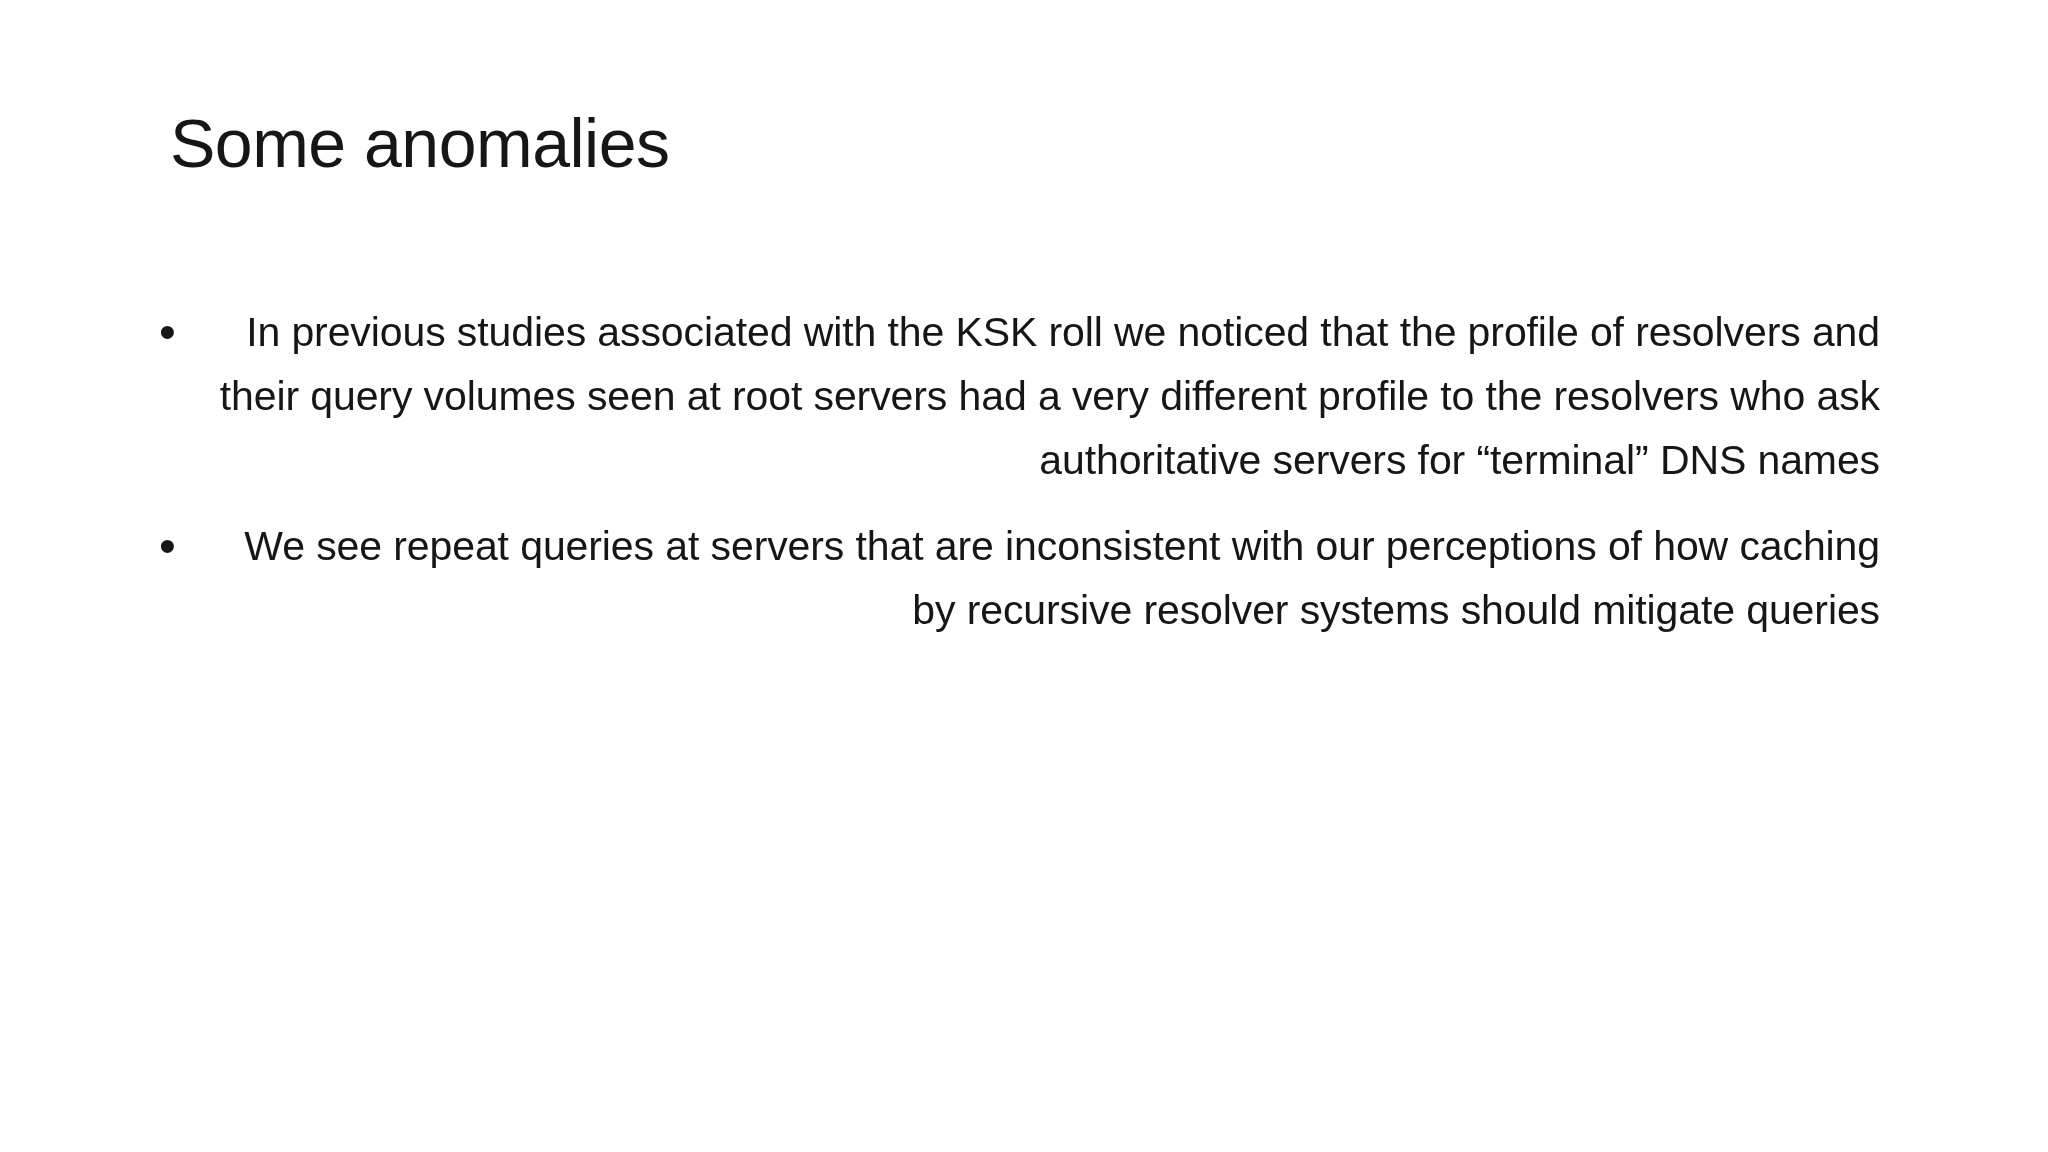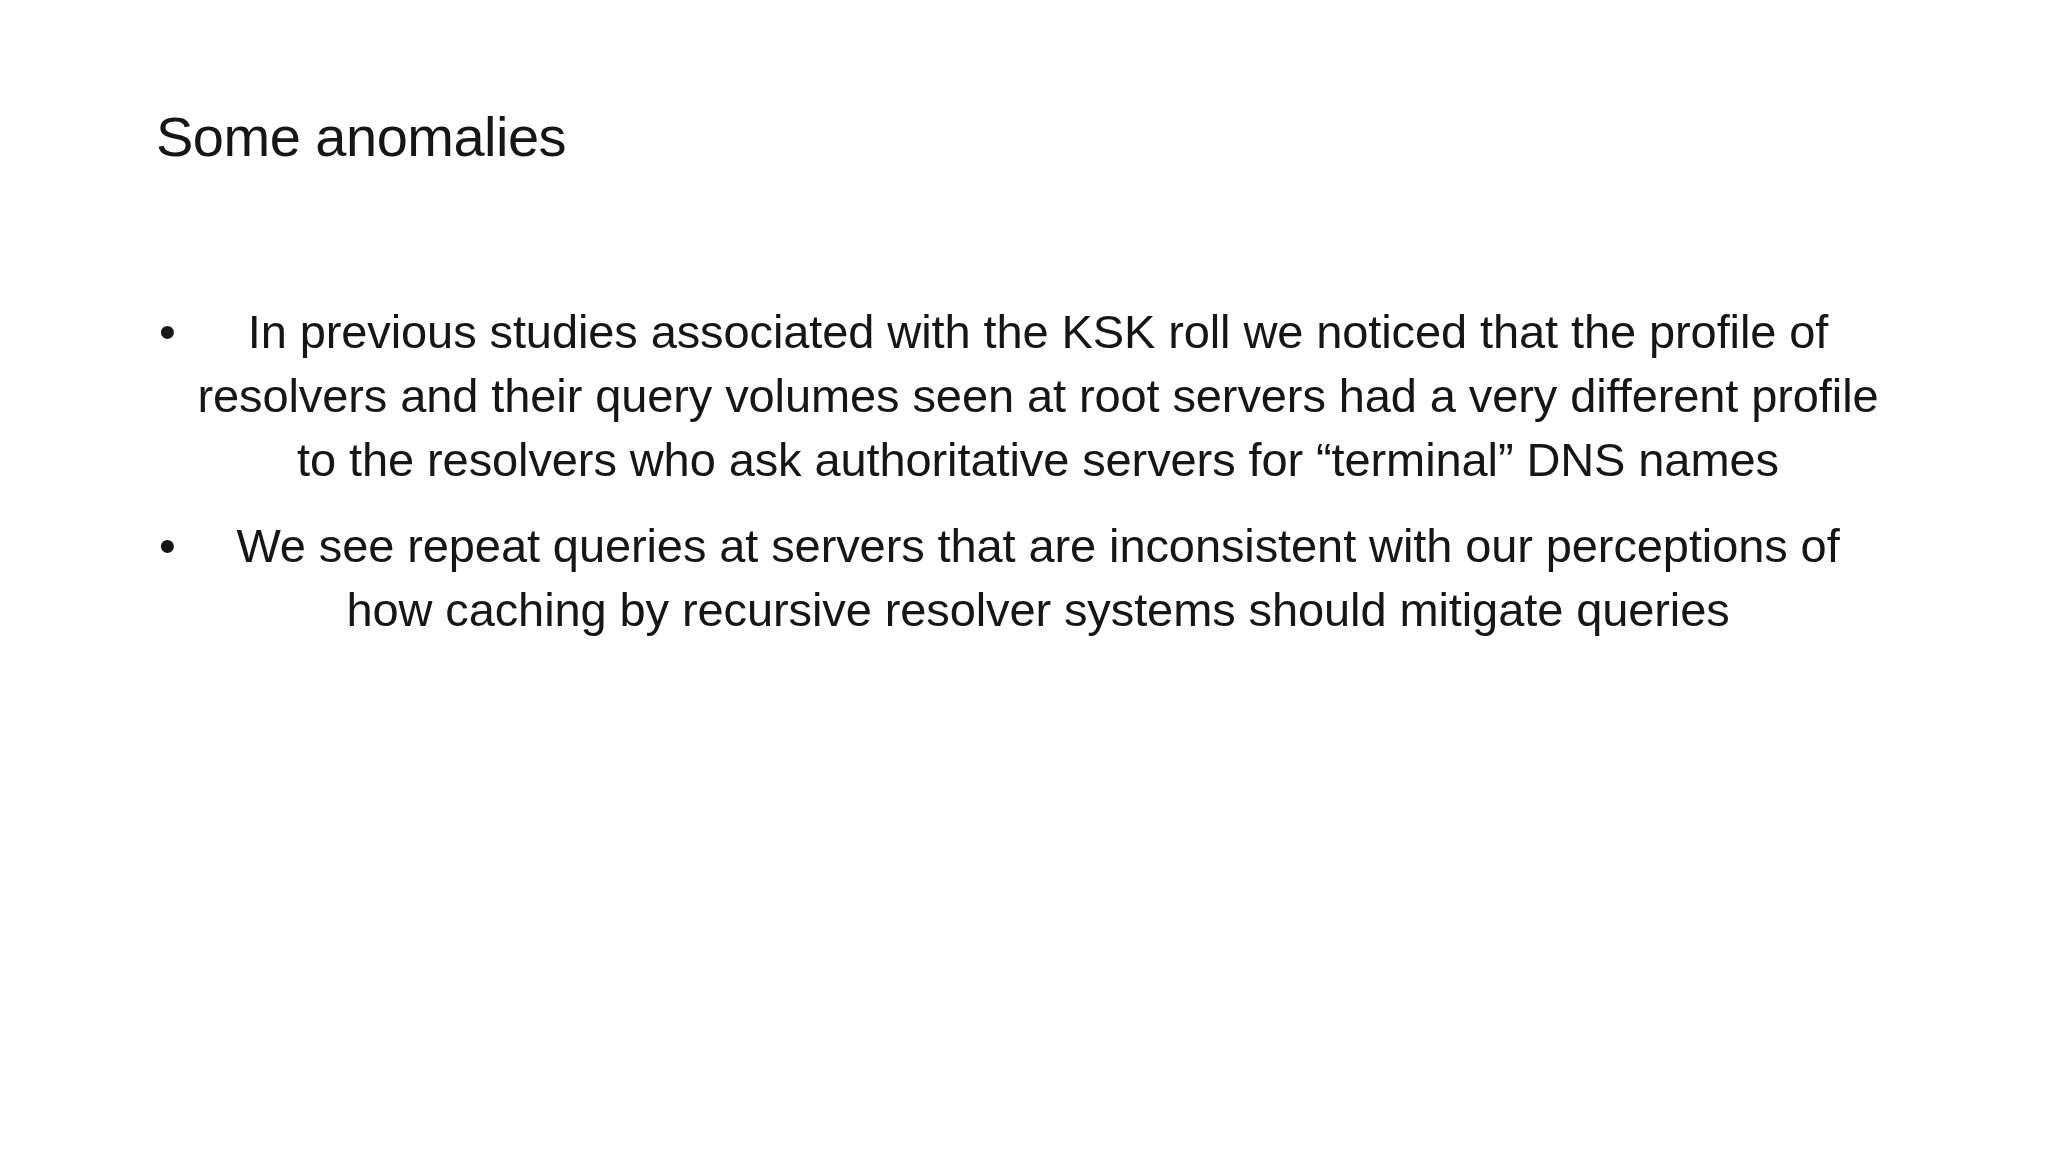--- a/index.html
+++ b/index.html
@@ -19,26 +19,26 @@
     position: relative;
     width: 2048px;
     height: 1152px;
     background: #ffffff;
     box-sizing: border-box;
   }
 
   
   .slide-title {
     position: absolute;
-    left: 156px;
+    left: 170px;
     top: 108px;
     width: 1740px;
     font-family: "Liberation Sans", sans-serif;
     font-weight: 300;
-    font-size: 56px;
+    font-size: 68px;
     line-height: 1.05;
     letter-spacing: -0.5px;
     color: #161616;
     white-space: nowrap;
   }
 
   
   .body-block {
     position: absolute;
     left: 150px;
@@ -64,25 +64,25 @@
     text-align: left;
     padding-left: 9px;
     box-sizing: border-box;
     user-select: none;
   }
 
   .bullet-text {
     flex: 1 1 auto;
     font-family: "Liberation Sans", sans-serif;
     font-weight: 400;
-    font-size: 47px;
+    font-size: 41px;
     line-height: 64px;
     color: #161616;
     letter-spacing: -0.1px;
-    text-align: center;
+    text-align: right;
   }
 </style>
 </head>
 <body>
 
 <div class="slide">
 
   <div class="slide-title">Some anomalies</div>
 
   <div class="body-block">

